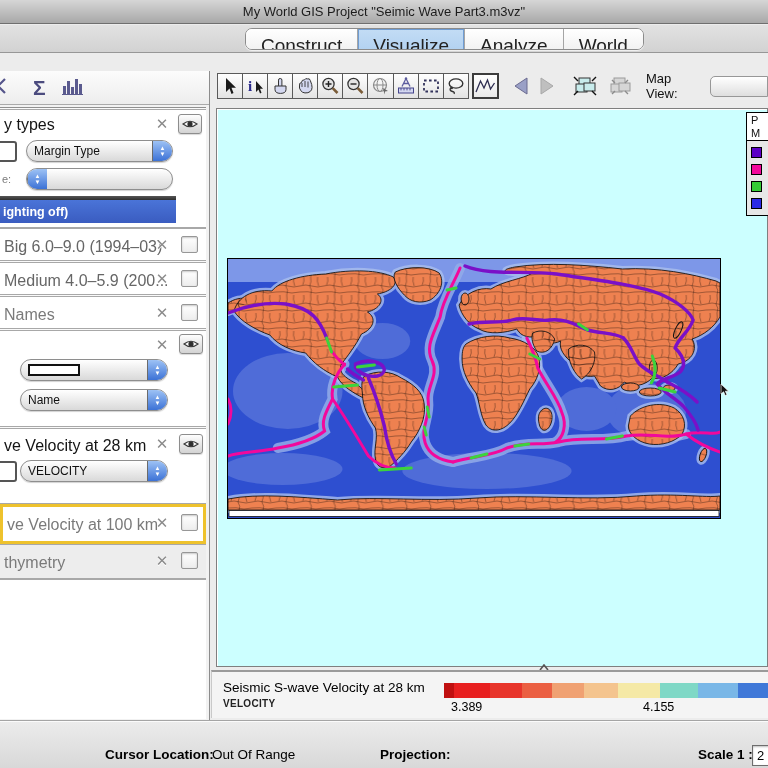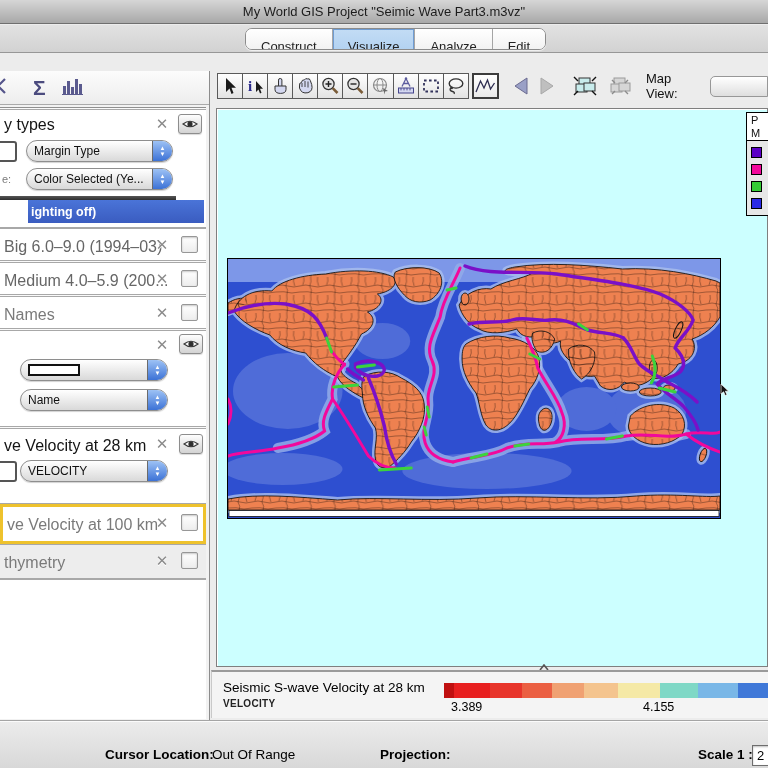--- a/index.html
+++ b/index.html
@@ -14,21 +14,21 @@
     display:flex;align-items:center;justify-content:center;}
   .titlebar .t{font-size:13px;color:#1c1c1c;}
 
   
   .tabstrip{left:0;top:25px;width:768px;height:28px;background:linear-gradient(#e2e2e2,#d2d2d2);
     border-bottom:1px solid #979797;}
   .segctl{position:absolute;left:245px;top:3px;height:22px;display:flex;
     border:1px solid #8b8b8b;border-radius:7px;overflow:hidden;background:#fff;
     box-shadow:0 1px 1px rgba(255,255,255,.7);}
   .seg{display:flex;align-items:center;justify-content:center;padding:17px 15px;
-    font-size:13px;color:#222;background:linear-gradient(#ffffff,#e9e9e9);
+    font-size:19px;color:#222;background:linear-gradient(#ffffff,#e9e9e9);
     border-left:1px solid #a5a5a5;cursor:default;}
   .seg:first-child{border-left:none;}
   .seg.active{background:linear-gradient(#c3dcf5,#a8cbee);box-shadow:inset 0 0 0 1px #6f9cd2;}
 
   
   .pheads{left:0;top:54px;width:768px;height:17px;background:#ececec;border-bottom:1px solid #bdbdbd;}
   .phead{position:absolute;top:1px;font-size:12px;color:#222;}
 
   
   .leftpanel{left:0;top:71px;width:210px;height:649px;background:#f2f2f2;border-right:1px solid #8c8c8c;}
@@ -57,21 +57,21 @@
   .ms-text{flex:1;display:flex;align-items:center;padding:0 7px;font-size:12px;color:#111;
     white-space:nowrap;overflow:hidden;}
   .ms-cap{width:20px;background:linear-gradient(#9dc2f5,#3c72d6);border-left:1px solid #6b6b6b;
     display:flex;flex-direction:column;align-items:center;justify-content:center;color:#fff;}
   .ms-cap span{font-size:6px;line-height:6px;}
   .swatch{width:52px;height:12px;background:#fff;border:2px solid #111;}
 
   .minibox{position:absolute;width:26px;height:21px;background:#fff;border:2px solid #555;border-radius:3px;}
   .darkstrip{position:absolute;left:0;width:176px;height:4px;background:linear-gradient(#565656,#2e2e2e);}
   .hlrow{position:absolute;left:0;width:176px;height:23px;background:linear-gradient(#4a74d8,#3a5cc0);
-    display:flex;align-items:center;padding-left:3px;font-size:12.5px;font-weight:bold;color:#fff;margin-left:28px;}
+    display:flex;align-items:center;padding-left:3px;font-size:12.5px;font-weight:bold;color:#fff;}
   .selrow{border:3px solid #eec22d !important;}
 
   
   .mtb{left:217px;top:72px;height:28px;display:flex;align-items:center;}
   .tbtn{width:27px;height:26px;border:1px solid #5a5a5a;margin-left:-1px;
     background:linear-gradient(#ffffff,#e3e3e3);display:flex;align-items:center;justify-content:center;}
   .tbtn:first-child{margin-left:0;}
   .profilebtn{width:28px;height:26px;border:2px solid #3c3c3c;margin-left:3px;
     background:linear-gradient(#ffffff,#e9e9e9);display:flex;align-items:center;justify-content:center;}
   .navbtn{width:23px;height:26px;display:flex;align-items:center;justify-content:center;background:transparent;border:none;}
@@ -119,21 +119,21 @@
       <div class="seg">
           <span>Construct</span>
         </div>
       <div class="seg active">
           <span>Visualize</span>
         </div>
       <div class="seg">
           <span>Analyze</span>
         </div>
       <div class="seg">
-          <span>Edit</span>
+          <span>World</span>
         </div>
     </div>
   </div>
 
 
   <div class="abs leftpanel">
     <div class="ltoolbar">
       <span class="licon" style="margin-left:-5px">
         <svg width="14" height="20">
             <polyline points="10,3 3,10 10,17" fill="none" stroke="#54548a" stroke-width="2.2"></polyline>
@@ -168,21 +168,20 @@
         <span class="minibox" style="left:-9px;top:31px"></span>
         <div class="mselect" style="left:26px;top:30px;width:147px">
           <span class="ms-text">Margin Type</span>
           <span class="ms-cap">
               <span>▲</span>
               <span>▼</span>
             </span>
         </div>
         <span class="ltitle gray" style="left:2px;top:63px;font-size:11px">e:</span>
         <div class="mselect" style="left:26px;top:58px;width:147px">
-          <span class="ms-text">Color Selected (Ye...</span>
           <span class="ms-cap">
               <span>▲</span>
               <span>▼</span>
             </span>
         </div>
         <div class="darkstrip" style="top:86px"></div>
         <div class="hlrow" style="top:90px">
             <span>ighting off)</span>
           </div>
       </div>

